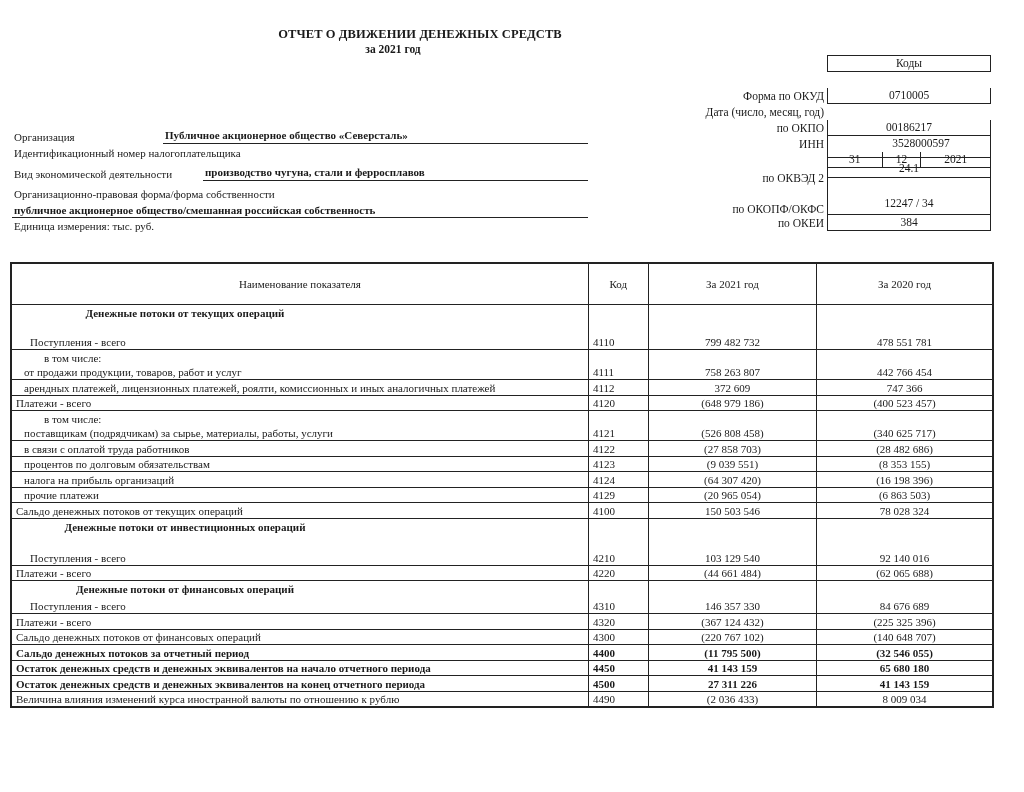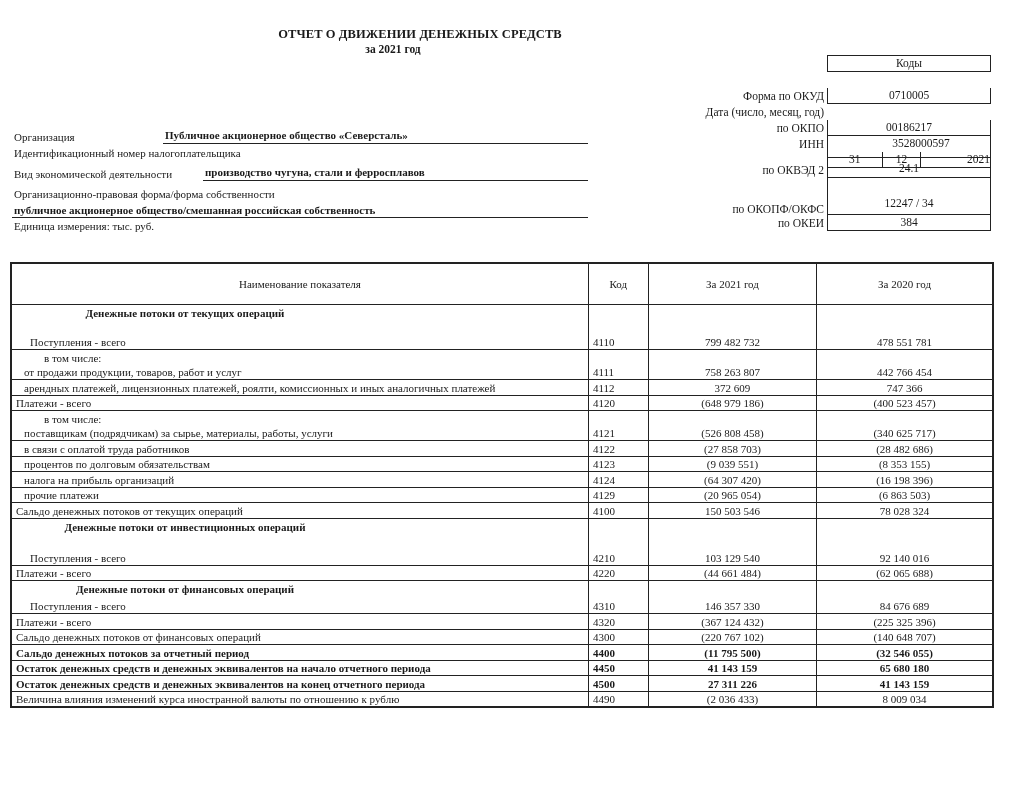--- a/index.html
+++ b/index.html
@@ -66,31 +66,31 @@
   <div class="codes-cell" style="top:55px; border-top:1.5px solid #222; height:17px;">Коды</div>
 
   <div class="codes-label" style="top:90px;">Форма по ОКУД</div>
   <div class="codes-cell" style="top:88px;">0710005</div>
 
   <div class="codes-label" style="top:106px;">Дата (число, месяц, год)</div>
   <div class="codes-cell" style="top:104px;margin-top:48px;">
     <div class="date-split">
       <span style="width:54px;">31</span>
       <span style="width:38px;">12</span>
-      <span style="width:69px;text-align:right;">2021</span>
+      <span style="width:69px;">2021</span>
     </div>
   </div>
 
   <div class="codes-label" style="top:122px;">по ОКПО</div>
   <div class="codes-cell" style="top:120px;">00186217</div>
 
   <div class="codes-label" style="top:138px;">ИНН</div>
   <div class="codes-cell" style="top:136px; height:22px; line-height:14px;padding-left:24px;">3528000597</div>
 
-  <div class="codes-label" style="top:164px;">по ОКВЭД 2</div>
+  <div class="codes-label" style="top:172px;">по ОКВЭД 2</div>
   <div class="codes-cell" style="top:158px; height:20px; line-height:20px;">24.1</div>
 
   <div class="codes-label" style="top:203px;">по ОКОПФ/ОКФС</div>
   <div class="codes-cell" style="top:178px; height:37px; line-height:50px;">12247 / 34</div>
 
   <div class="codes-label" style="top:217px;">по ОКЕИ</div>
   <div class="codes-cell" style="top:215px; border-bottom:1.5px solid #222;">384</div>
 </div>
 
 <div>

